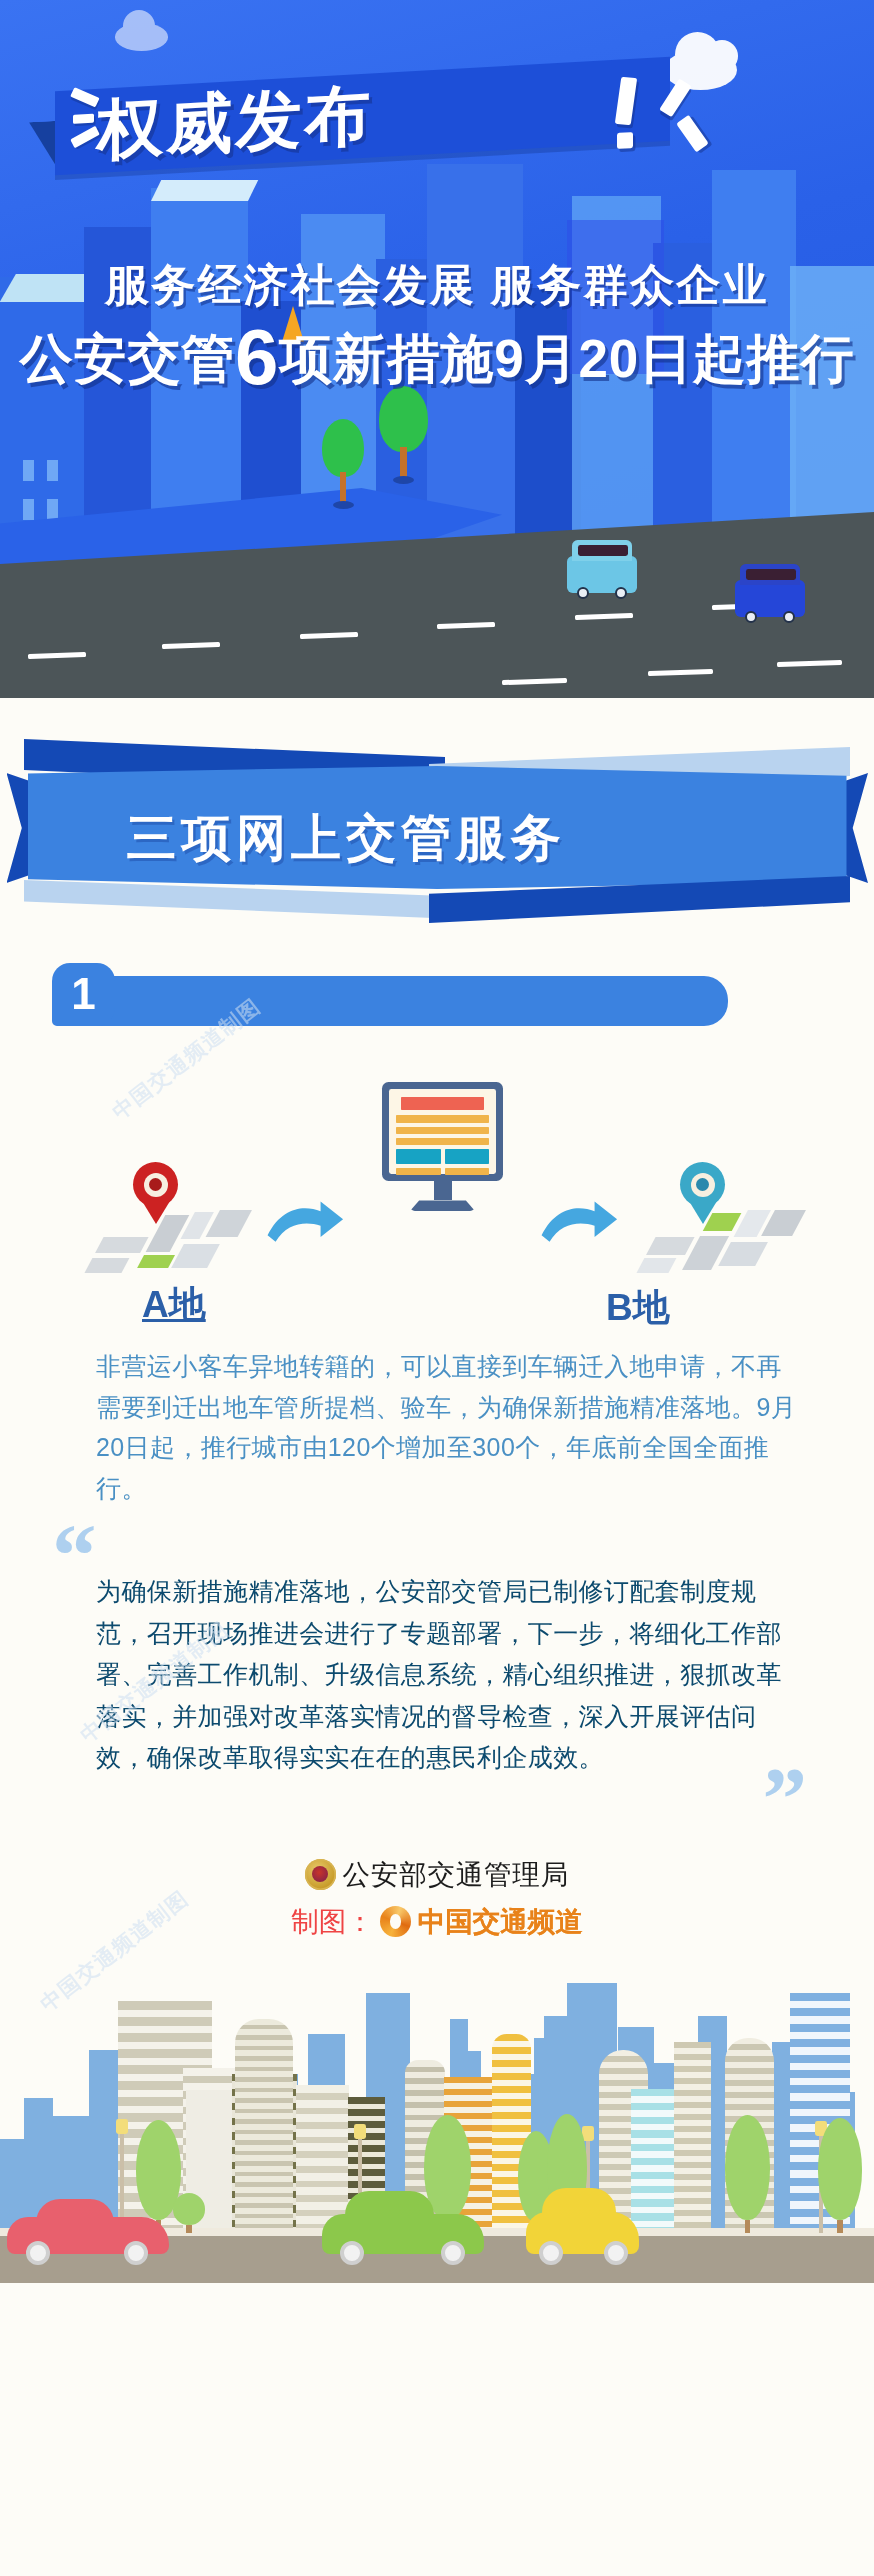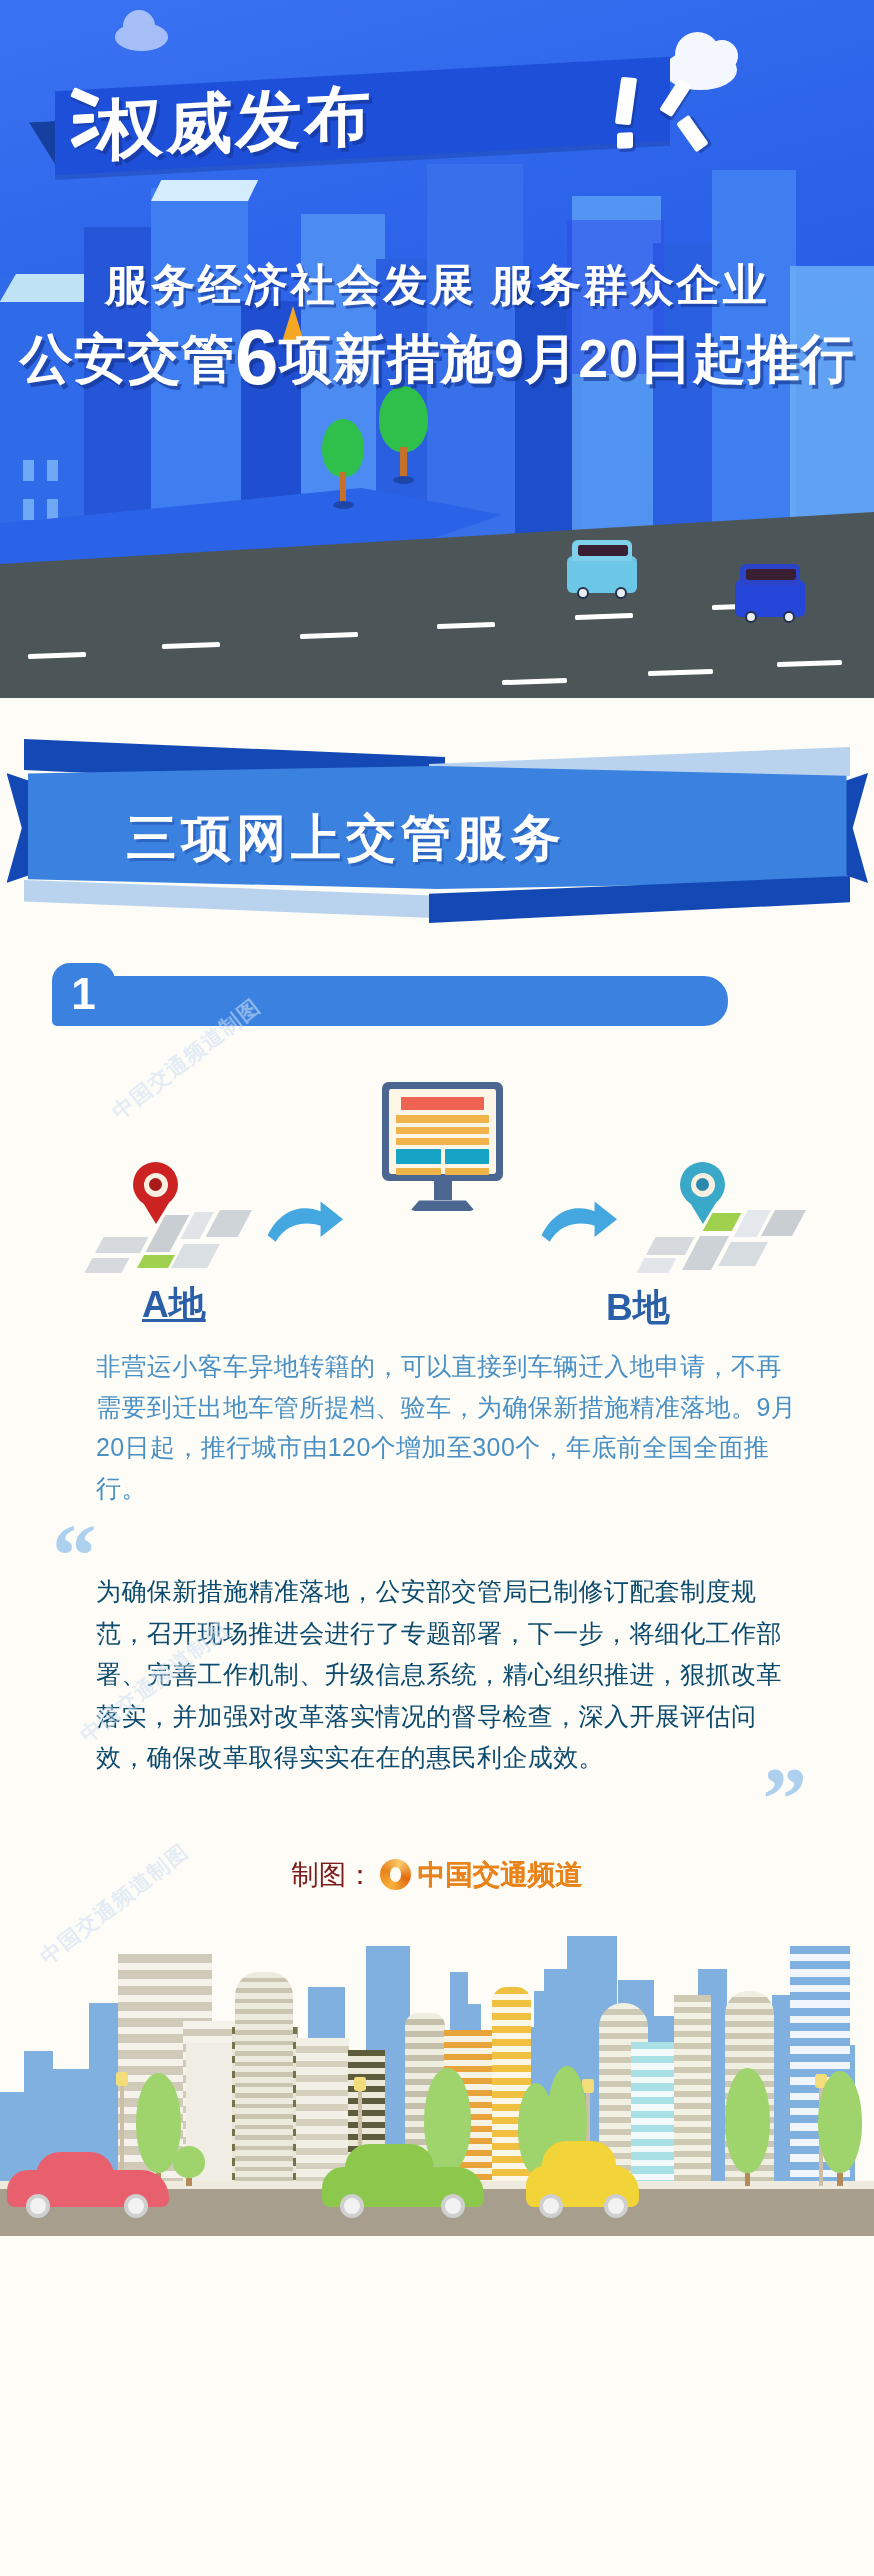--- a/index.html
+++ b/index.html
@@ -148,21 +148,21 @@
   .qmark{ position:absolute; font-size:89px; font-weight:bold; color:#aed0ef;
           font-family:"Liberation Serif",serif; line-height:.6; }
   .qmark.open{ left:-44px; top:-42px; }
   .qmark.close{ right:-8px; bottom:-47px; }
   .quote-txt{ font-size:25px; line-height:1.66; color:#0c4a6e; letter-spacing:0.4px; }
 
   
   .credits{ margin-top:78px; text-align:center; }
   .cred-row{ display:flex; align-items:center; justify-content:center; gap:6.5px; margin-bottom:11.3px; }
   .cred-name{ font-size:27.5px; color:#1c1c1c; letter-spacing:0.8px; }
-  .cred-prefix{ font-size:27.5px; color:#7f1d1d;font-family:Liberation Mono, monospace; }
+  .cred-prefix{ font-size:27.5px; color:#ef4444;font-family:Liberation Mono, monospace; }
   .cred-brand{ font-size:27.5px; font-weight:bold;
                background:linear-gradient(90deg,#e8821a,#f2a63c);
                -webkit-background-clip:text; background-clip:text; color:#e8821a; }
 
   .emblem{ width:31px;height:31px;border-radius:50%;
            background:radial-gradient(circle at 40% 35%,#e8c96a,#b8860b);
            position:relative; box-shadow:0 0 0 1.6px #d8b451 inset; }
   .emblem::after{ content:""; position:absolute; left:7.3px; top:6.5px; width:16px;height:16px;
                   border-radius:50%; background:radial-gradient(circle at 45% 40%,#c8342a,#7a1f4e);}
   .swirl{ width:31px;height:31px;border-radius:50%;
@@ -372,20 +372,24 @@
   <div class="para">非营运小客车异地转籍的，可以直接到车辆迁入地申请，不再需要到迁出地车管所提档、验车，为确保新措施精准落地。9月20日起，推行城市由120个增加至300个，年底前全国全面推行。</div>
 
   <div class="quote">
     <div class="qmark open">“</div>
     <div class="quote-txt">为确保新措施精准落地，公安部交管局已制修订配套制度规范，召开现场推进会进行了专题部署，下一步，将细化工作部署、完善工作机制、升级信息系统，精心组织推进，狠抓改革落实，并加强对改革落实情况的督导检查，深入开展评估问效，确保改革取得实实在在的惠民利企成效。</div>
     <div class="qmark close">”</div>
     <div class="wm" style="left:-32px;top:97px;">中国交通频道制图</div>
   </div>
 
   <div class="credits">
+    <div class="cred-row">
+      <div class="emblem"></div>
+      <div class="cred-name">公安部交通管理局</div>
+    </div>
     <div class="cred-row">
       <div class="cred-prefix">制图：</div>
       <div class="swirl"></div>
       <div class="cred-brand">中国交通频道</div>
     </div>
   </div>
 
   <div class="bottom-city">
     <div class="wm" style="left:24px;top:-45px;">中国交通频道制图</div>
 

